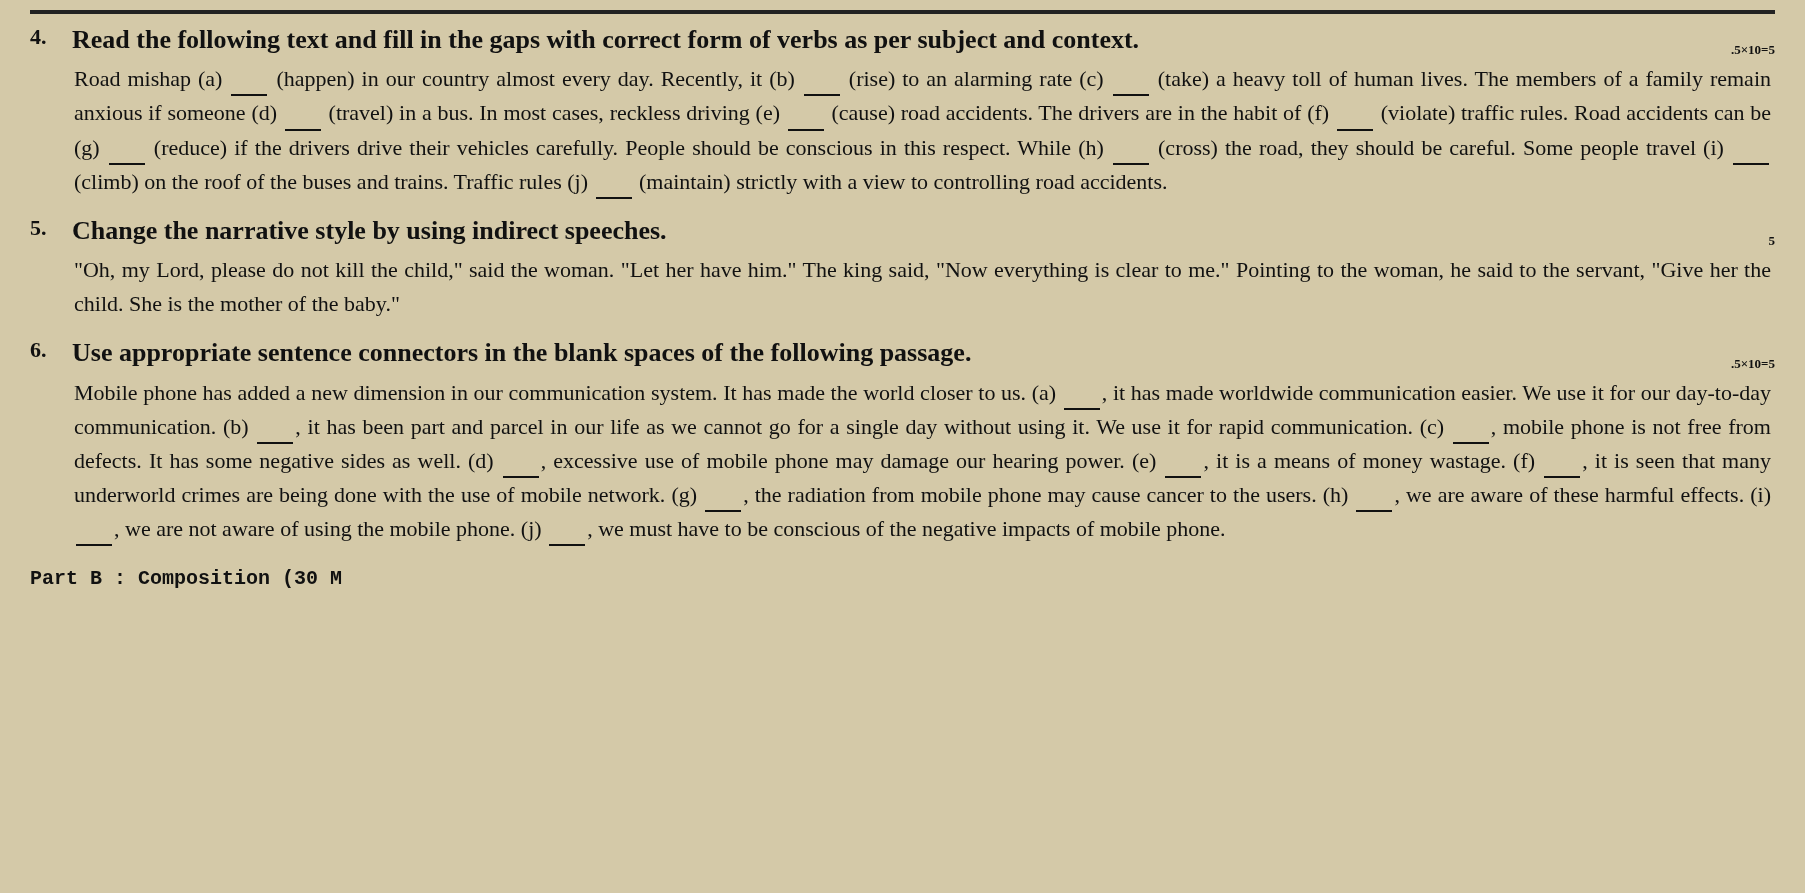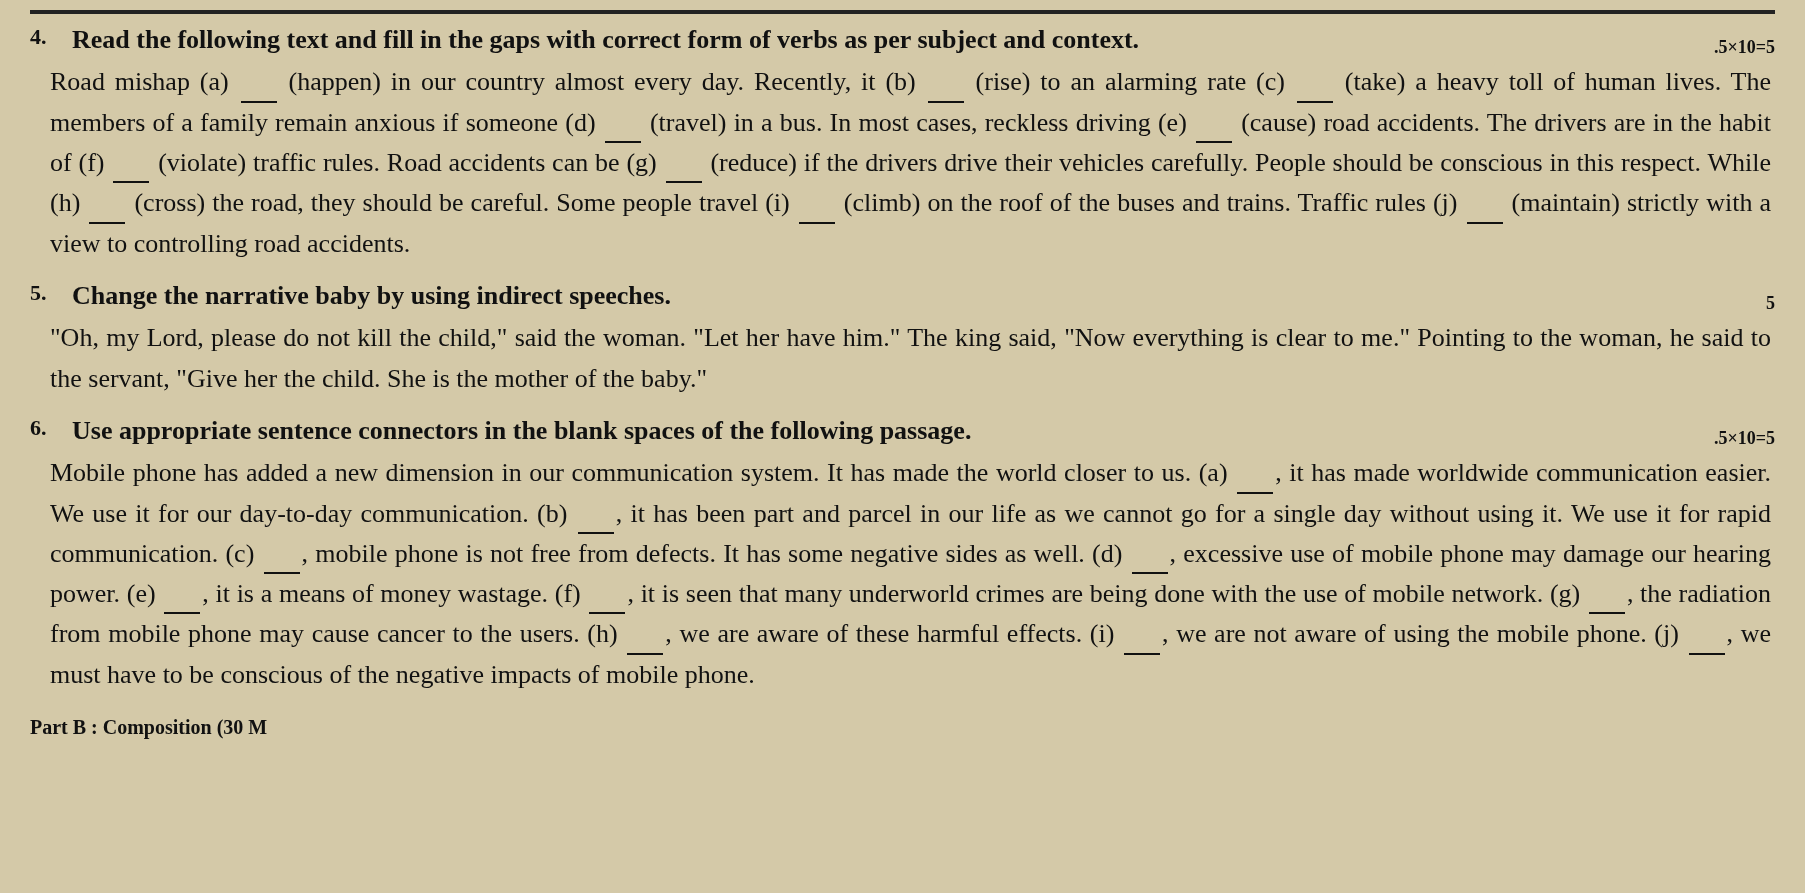--- a/index.html
+++ b/index.html
@@ -52,54 +52,55 @@
 
     .question-title {
       font-size: 26px;
       font-weight: bold;
       color: #111;
       flex: 1;
       line-height: 1.4;
     }
 
     .question-marks {
-      font-size: 18px;
+      font-size: 13px;
       font-weight: bold;
       color: #111;
       white-space: nowrap;
       margin-left: 10px;
       align-self: flex-end;
     }
 
     .question-body {
-      font-size: 26px;
+      font-size: 22px;
       color: #111;
       line-height: 1.55;
       text-align: justify;
-      margin-left: 20px;
+      margin-left: 44px;
       margin-right: 4px;
     }
 
     .question-body p {
       margin-bottom: 4px;
     }
 
     .blank {
       display: inline-block;
       min-width: 36px;
       border-bottom: 2px solid #111;
       margin: 0 2px;
       vertical-align: bottom;
     }
 
     .part-label {
       font-size: 20px;
       font-weight: bold;
       color: #111;
       margin-top: 21px;
+      font-family: Liberation Mono, monospace;
     }
   </style>
 </head>
 <body>
 
 <div class="page-container">
   <div class="top-border"></div>
 
   <div class="question-block">
     <div class="question-header">
@@ -108,21 +109,21 @@
       <span class="question-marks">.5×10=5</span>
     </div>
     <div class="question-body">
       <p>Road mishap (a) <span class="blank"></span> (happen) in our country almost every day. Recently, it (b) <span class="blank"></span> (rise) to an alarming rate (c) <span class="blank"></span> (take) a heavy toll of human lives. The members of a family remain anxious if someone (d) <span class="blank"></span> (travel) in a bus. In most cases, reckless driving (e) <span class="blank"></span> (cause) road accidents. The drivers are in the habit of (f) <span class="blank"></span> (violate) traffic rules. Road accidents can be (g) <span class="blank"></span> (reduce) if the drivers drive their vehicles carefully. People should be conscious in this respect. While (h) <span class="blank"></span> (cross) the road, they should be careful. Some people travel (i) <span class="blank"></span> (climb) on the roof of the buses and trains. Traffic rules (j) <span class="blank"></span> (maintain) strictly with a view to controlling road accidents.</p>
     </div>
   </div>
 
   <div class="question-block">
     <div class="question-header">
       <span class="question-number">5.</span>
-      <span class="question-title">Change the narrative baby by using indirect speeches.</span>
+      <span class="question-title">Change the narrative style by using indirect speeches.</span>
       <span class="question-marks">5</span>
     </div>
     <div class="question-body">
       <p>"Oh, my Lord, please do not kill the child," said the woman. "Let her have him." The king said, "Now everything is clear to me." Pointing to the woman, he said to the servant, "Give her the child. She is the mother of the baby."</p>
     </div>
   </div>
 
   <div class="question-block">
     <div class="question-header">
       <span class="question-number">6.</span>

